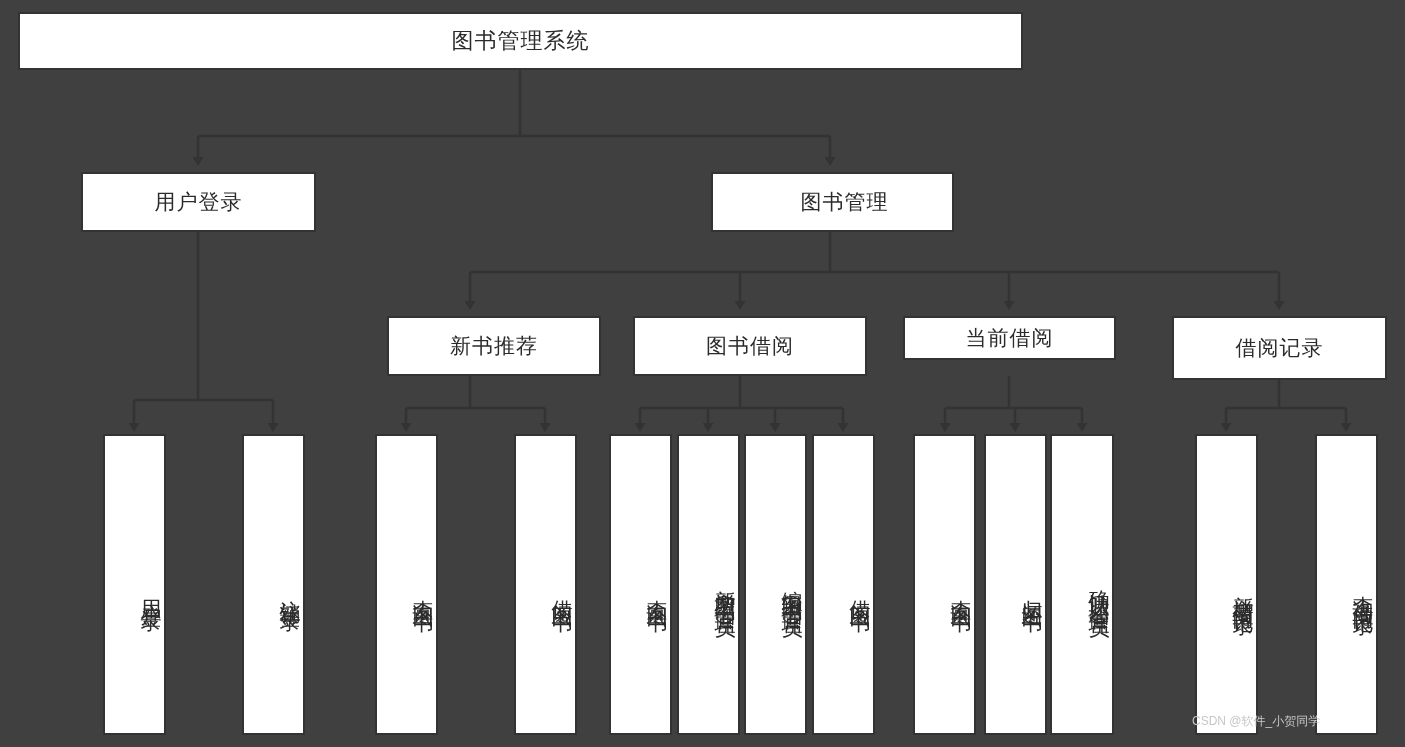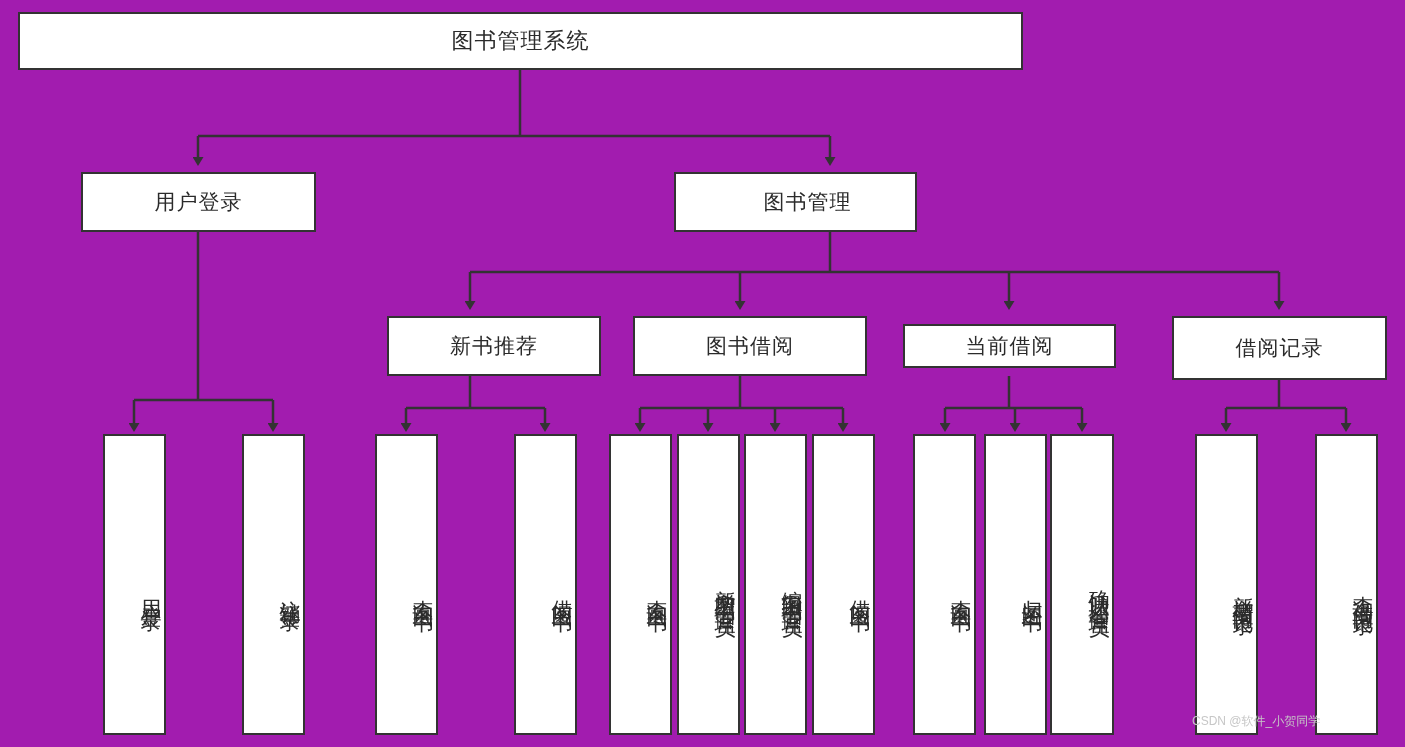--- a/index.html
+++ b/index.html
@@ -7,21 +7,21 @@
     padding: 0;
     background: #ffffff;
   }
   body {
     font-family: "Liberation Sans", "DejaVu Sans", sans-serif;
   }
   #canvas {
     position: relative;
     width: 1405px;
     height: 747px;
-    background: #a21caf;
+    background: #404040;
     overflow: hidden;
   }
   svg.connectors {
     position: absolute;
     left: 0;
     top: 0;
     width: 1405px;
     height: 747px;
     pointer-events: none;
   }
@@ -124,31 +124,31 @@
     </g>
   </svg>
 
   <div class="node node-h node-root" style="left:18px; top:12px; width:1005px; height:58px;">
     <span>图书管理系统</span>
   </div>
 
   <div class="node node-h" style="left:81px; top:172px; width:235px; height:60px;">
     <span>用户登录</span>
   </div>
-  <div class="node node-h" style="left:674px; top:172px; width:243px; height:60px;padding-left:24px;">
+  <div class="node node-h" style="left:711px; top:172px; width:243px; height:60px;padding-left:24px;">
     <span>图书管理</span>
   </div>
 
   <div class="node node-h" style="left:363px; top:316px; width:214px; height:60px;margin-left:24px;">
     <span>新书推荐</span>
   </div>
   <div class="node node-h" style="left:633px; top:316px; width:234px; height:60px;">
     <span>图书借阅</span>
   </div>
-  <div class="node node-h" style="left:903px; top:324px; width:213px; height:44px;">
+  <div class="node node-h" style="left:903px; top:316px; width:213px; height:44px;">
     <span>当前借阅</span>
   </div>
   <div class="node node-h" style="left:1172px; top:316px; width:215px; height:64px;">
     <span>借阅记录</span>
   </div>
 
   <div class="node node-v" style="left:103px; top:434px; width:63px; height:301px;">
     <span class="vtext">用户登录</span>
   </div>
   <div class="node node-v" style="left:242px; top:434px; width:63px; height:301px;">

